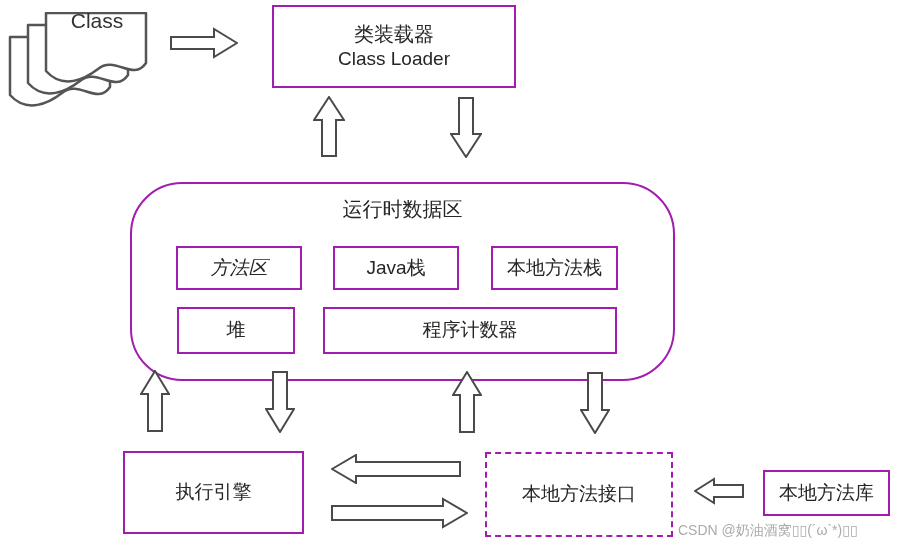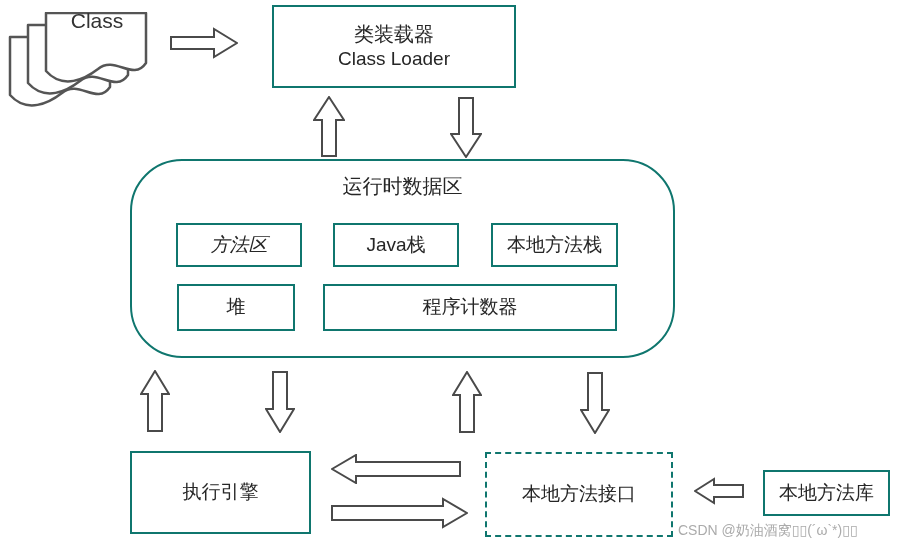--- a/index.html
+++ b/index.html
@@ -6,30 +6,30 @@
   .canvas{
     position:relative;
     width:923px;height:553px;
     background:#ffffff;
     font-family:"Liberation Sans","DejaVu Sans",sans-serif;
     color:#262626;
     overflow:hidden;
   }
   .box{
     position:absolute;
-    border:2px solid #0f766e;
+    border:2px solid #a21caf;
     background:#ffffff;
     box-sizing:border-box;
     display:flex;align-items:center;justify-content:center;
     font-size:19px;
     text-align:center;
     line-height:1.3;
   }
   .dashed{border-style:dashed;}
-  .rounded{border-radius:52px;}
+  .rounded{border-radius:52px;margin-top:23px;}
   .arrow{position:absolute;display:block;}
   .arrow polygon{fill:#ffffff;stroke:#4a4a4a;stroke-width:2;stroke-linejoin:miter;}
   .docs path{fill:#ffffff;stroke:#555555;stroke-width:2.5;stroke-linejoin:round;}
   .docs-label{
     position:absolute;left:55px;top:9px;width:84px;
     text-align:center;font-size:21px;color:#333333;
   }
   .loader-title{font-size:20px;}
   .runtime-title{
     position:absolute;top:12px;left:0;width:100%;
@@ -85,21 +85,21 @@
   <svg class="arrow" style="left:265px;top:371px;" width="30" height="62" viewBox="0 0 30 62">
     <polygon points="15,61 1,38 8,38 8,1 22,1 22,38 29,38"></polygon>
   </svg>
   <svg class="arrow" style="left:452px;top:371px;" width="30" height="62" viewBox="0 0 30 62">
     <polygon points="15,1 29,24 22,24 22,61 8,61 8,24 1,24"></polygon>
   </svg>
   <svg class="arrow" style="left:580px;top:372px;" width="30" height="62" viewBox="0 0 30 62">
     <polygon points="15,61 1,38 8,38 8,1 22,1 22,38 29,38"></polygon>
   </svg>
 
-  <div class="box" style="left:130px;top:451px;width:181px;height:83px;">执行引擎</div>
+  <div class="box" style="left:123px;top:451px;width:181px;height:83px;">执行引擎</div>
 
   <svg class="arrow" style="left:331px;top:454px;" width="130" height="30" viewBox="0 0 130 30">
     <polygon points="1,15 25,1 25,8 129,8 129,22 25,22 25,29"></polygon>
   </svg>
   <svg class="arrow" style="left:331px;top:497px;" width="137" height="32" viewBox="0 0 137 32">
     <polygon points="136,16 112,2 112,9 1,9 1,23 112,23 112,30"></polygon>
   </svg>
 
   <div class="box dashed" style="left:485px;top:452px;width:188px;height:85px;">本地方法接口</div>
 

